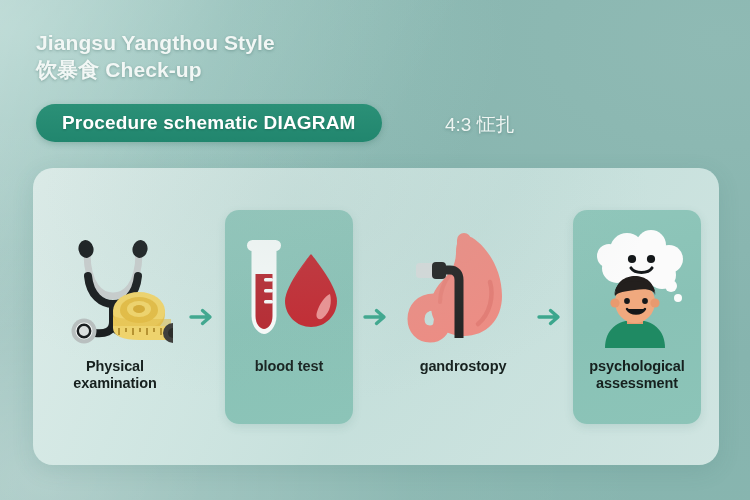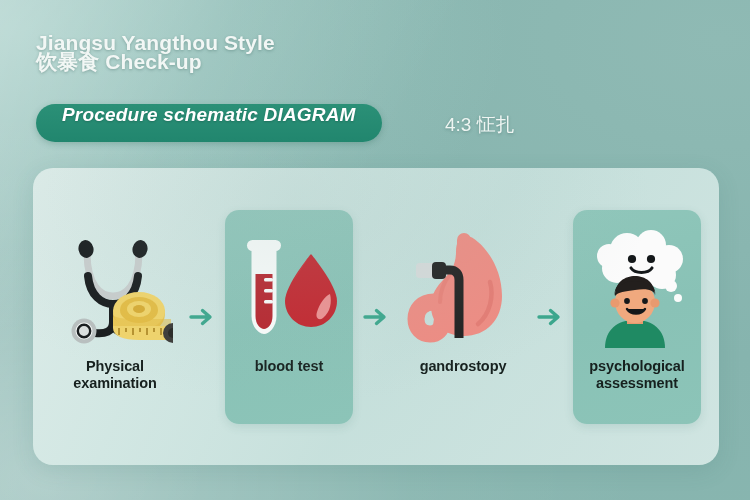--- a/index.html
+++ b/index.html
@@ -24,30 +24,29 @@
 
   
   #header{position:absolute;left:0;top:0;width:750px;}
   .title-line{
     position:absolute;left:36px;color:#f2f7f5;
     font-size:21px;font-weight:700;letter-spacing:0.1px;
     text-shadow:0 1px 3px rgba(40,80,74,0.35);
     white-space:nowrap;
   }
   #title1{top:31px;}
-  #title2{top:48px;}
+  #title2{top:56px;}
 
   #pill{
     position:absolute;left:36px;top:104px;
     height:38px;border-radius:19px;
     background:linear-gradient(180deg,#2b9077 0%,#21866e 100%);
-    display:flex;align-items:flex-start;
+    display:flex;align-items:center;
     padding:0 26px;
     box-shadow:0 2px 6px rgba(30,90,75,0.25);
-    font-style:italic;
   }
   #pill span{
     color:#ffffff;font-size:19px;font-weight:700;letter-spacing:0.2px;
     text-shadow:0 1px 2px rgba(20,70,58,0.35);
     white-space:nowrap;
   }
   #ratio{
     position:absolute;left:445px;top:112px;
     color:#eef5f2;font-size:19px;font-weight:400;
     text-shadow:0 1px 3px rgba(40,80,74,0.35);

